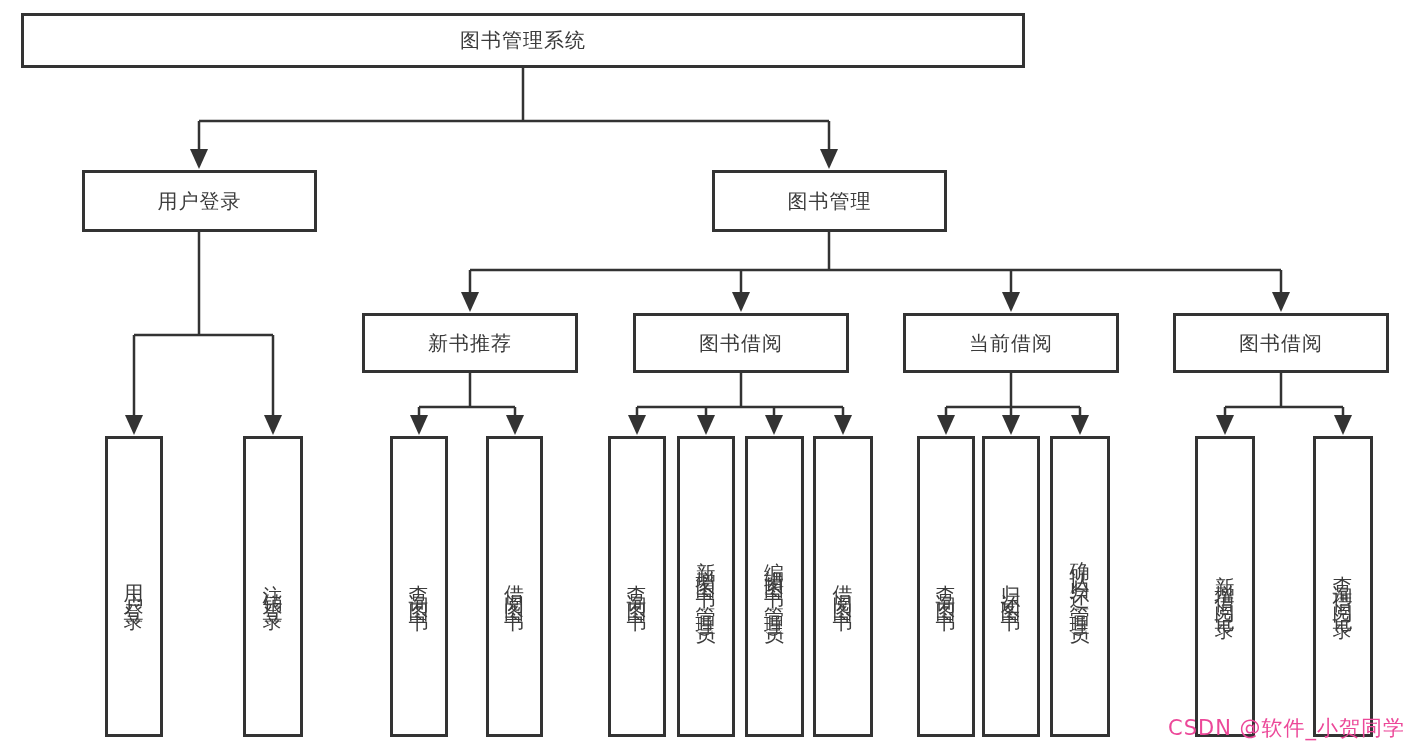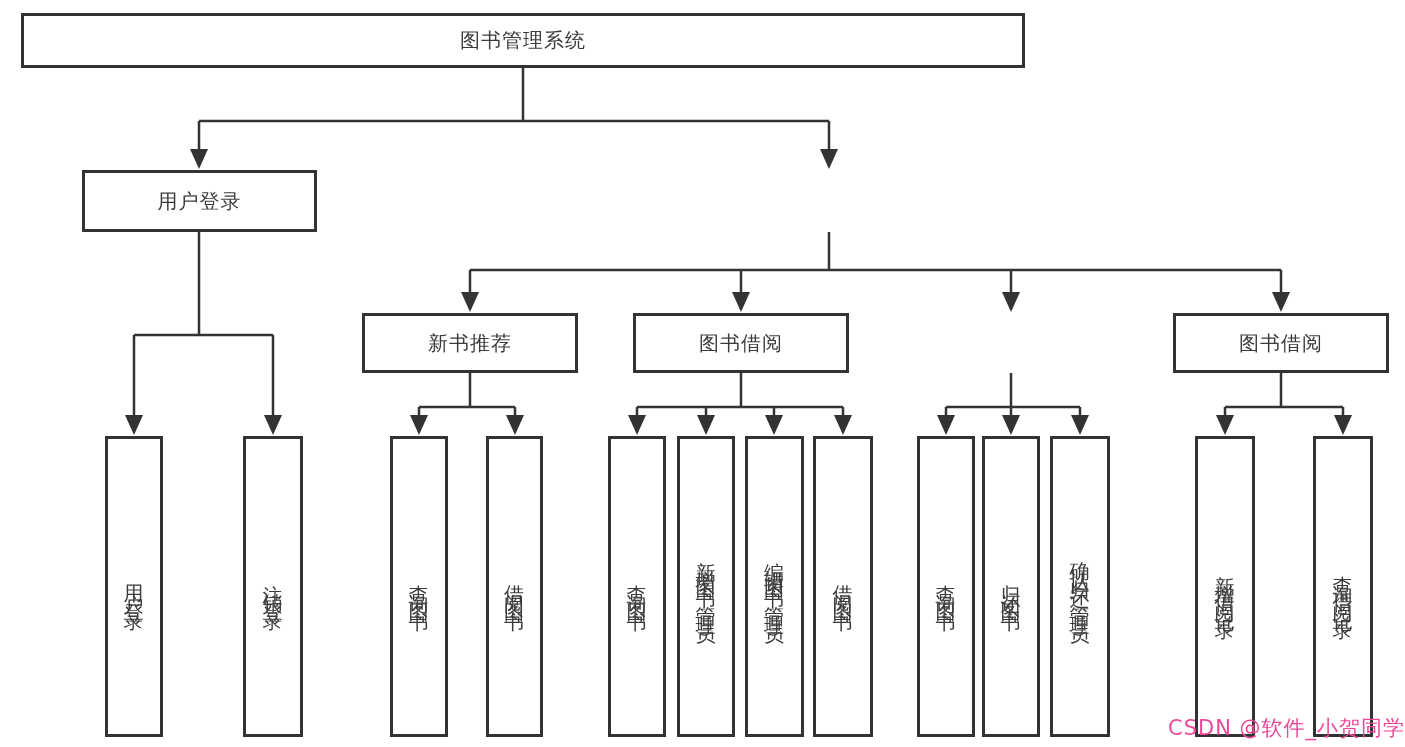--- a/index.html
+++ b/index.html
@@ -137,27 +137,33 @@
     </g>
   </svg>
 
   <div class="node root">
     <span>图书管理系统</span>
   </div>
 
   <div class="node lvl2a">
     <span>用户登录</span>
   </div>
+  <div class="node lvl2b">
+    <span>图书管理</span>
+  </div>
 
   <div class="node lvl3 g1">
     <span>新书推荐</span>
   </div>
   <div class="node lvl3 g2">
     <span>图书借阅</span>
   </div>
+  <div class="node lvl3 g3">
+    <span>当前借阅</span>
+  </div>
   <div class="node lvl3 g4">
     <span>图书借阅</span>
   </div>
 
   <div class="node leaf a1">
     <span class="vtext">用户登录</span>
   </div>
   <div class="node leaf a2">
     <span class="vtext">注销登录</span>
   </div>

